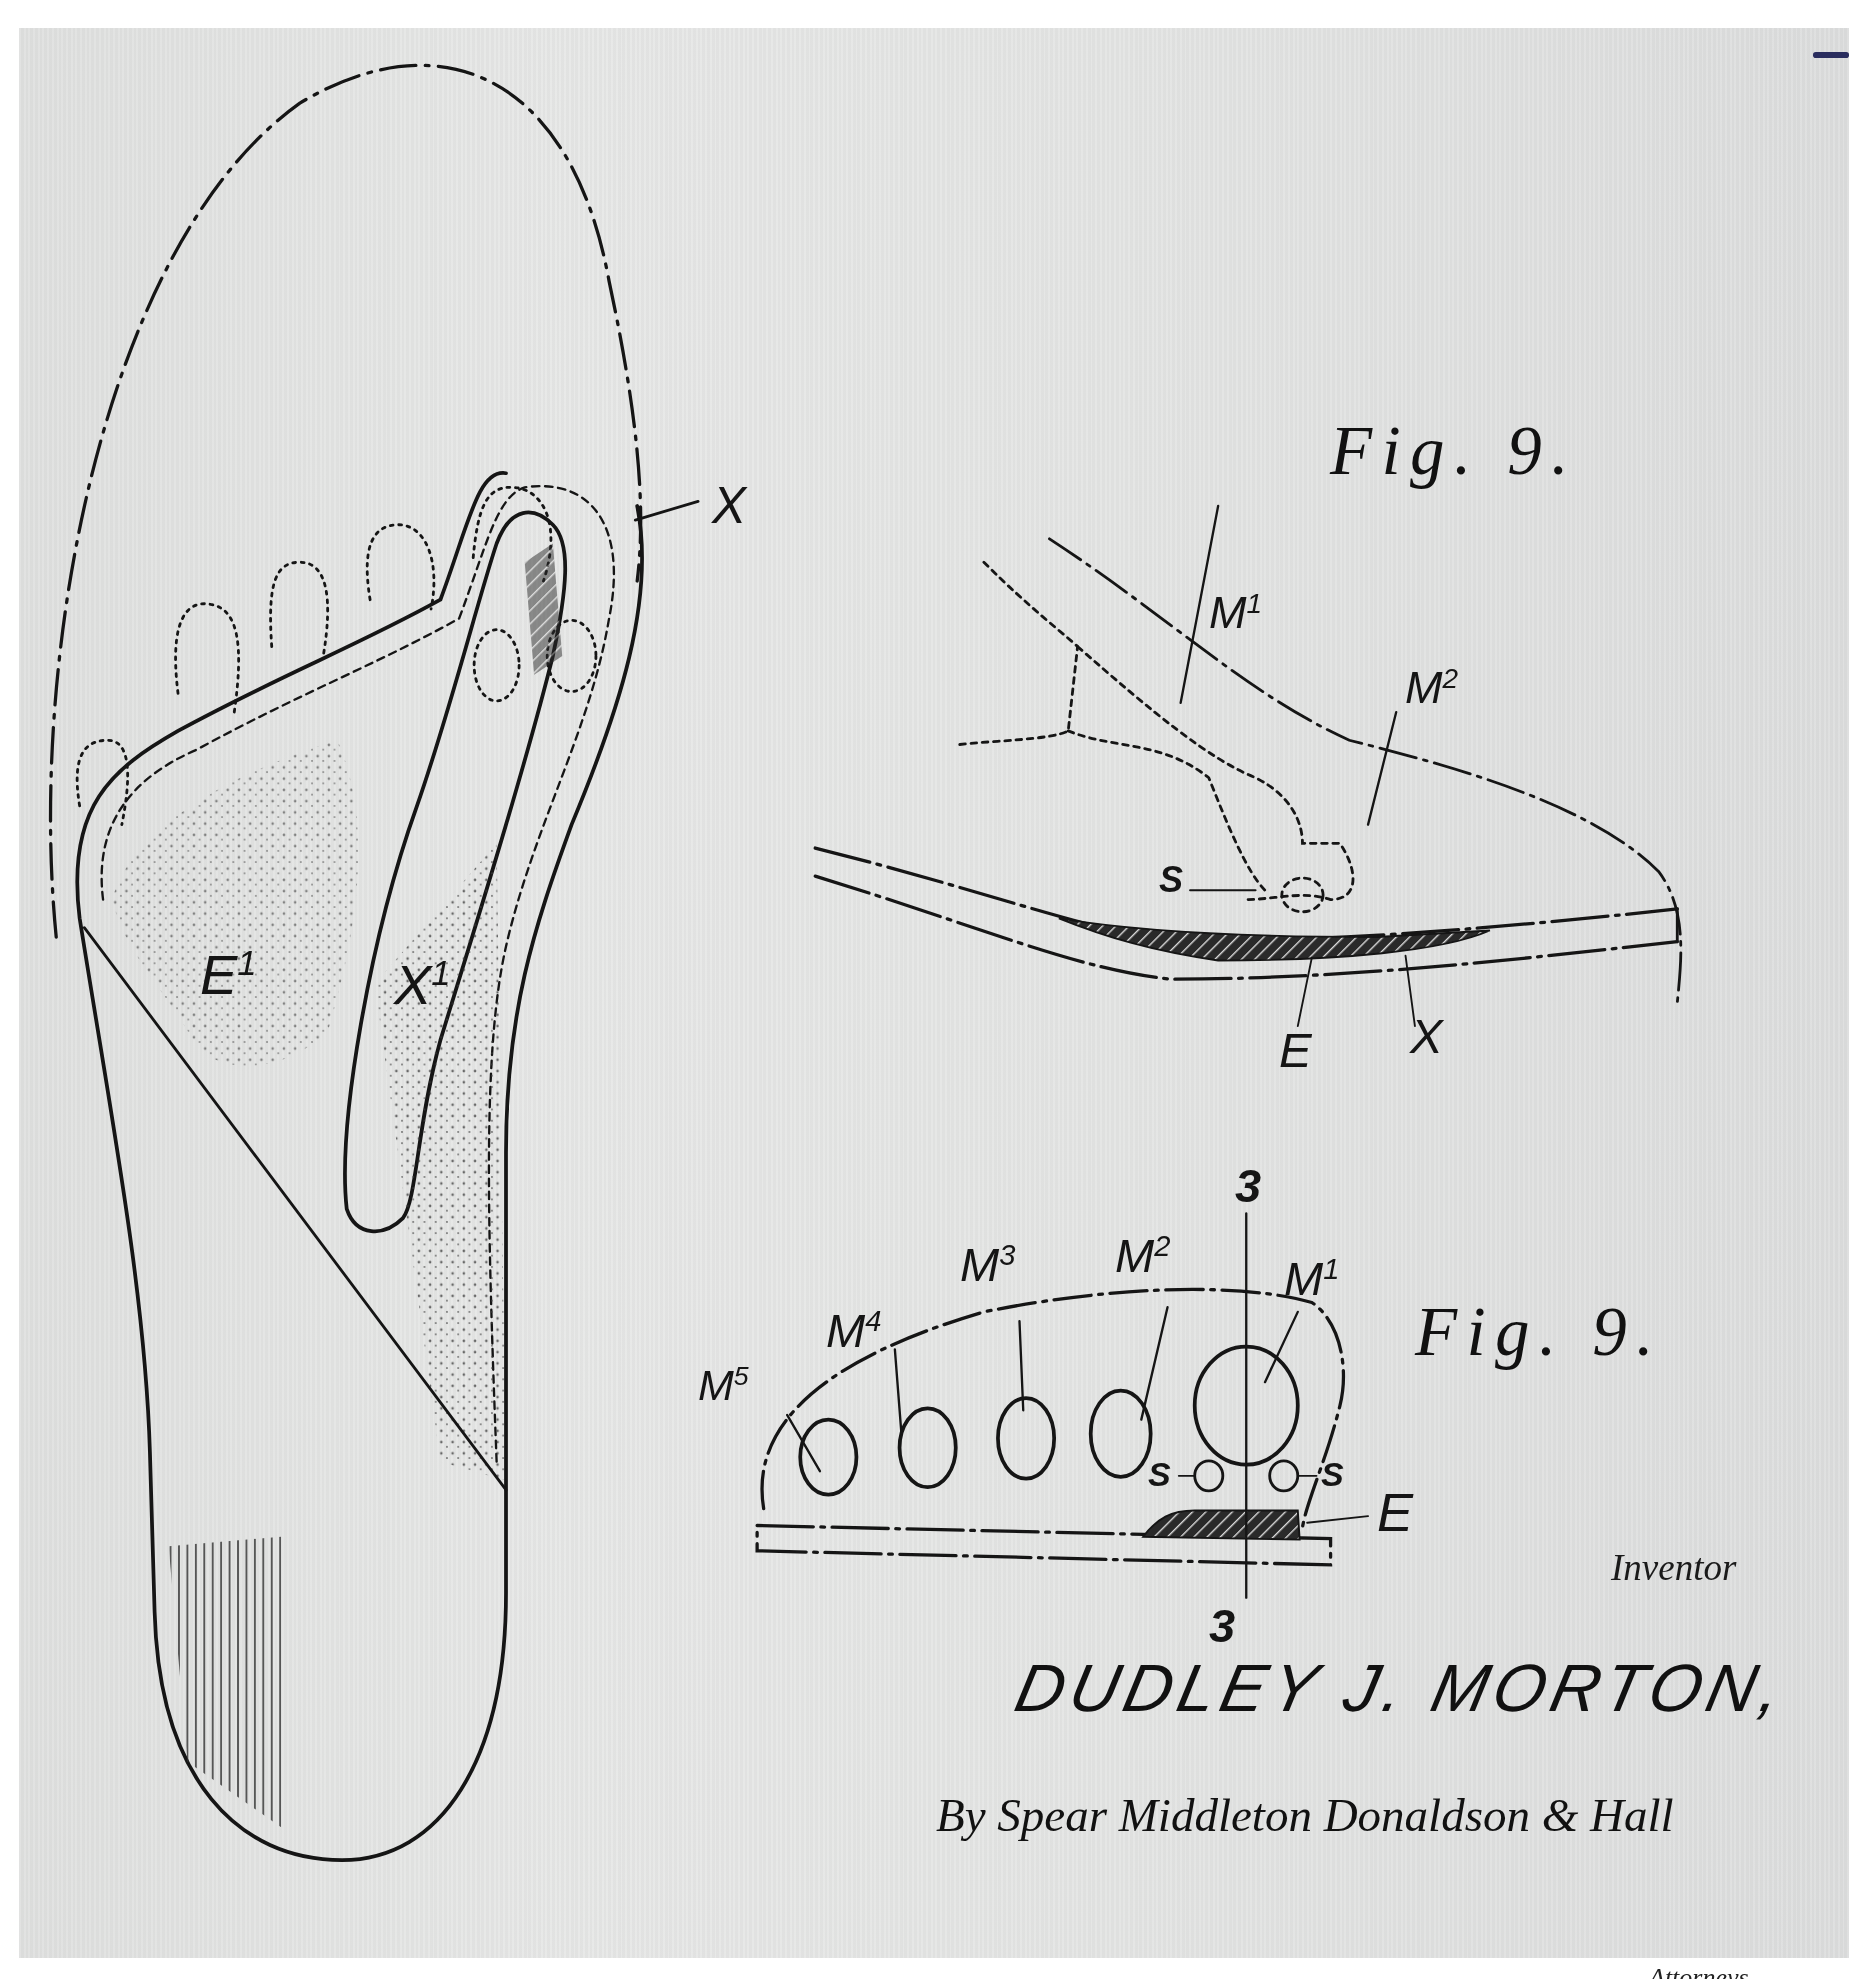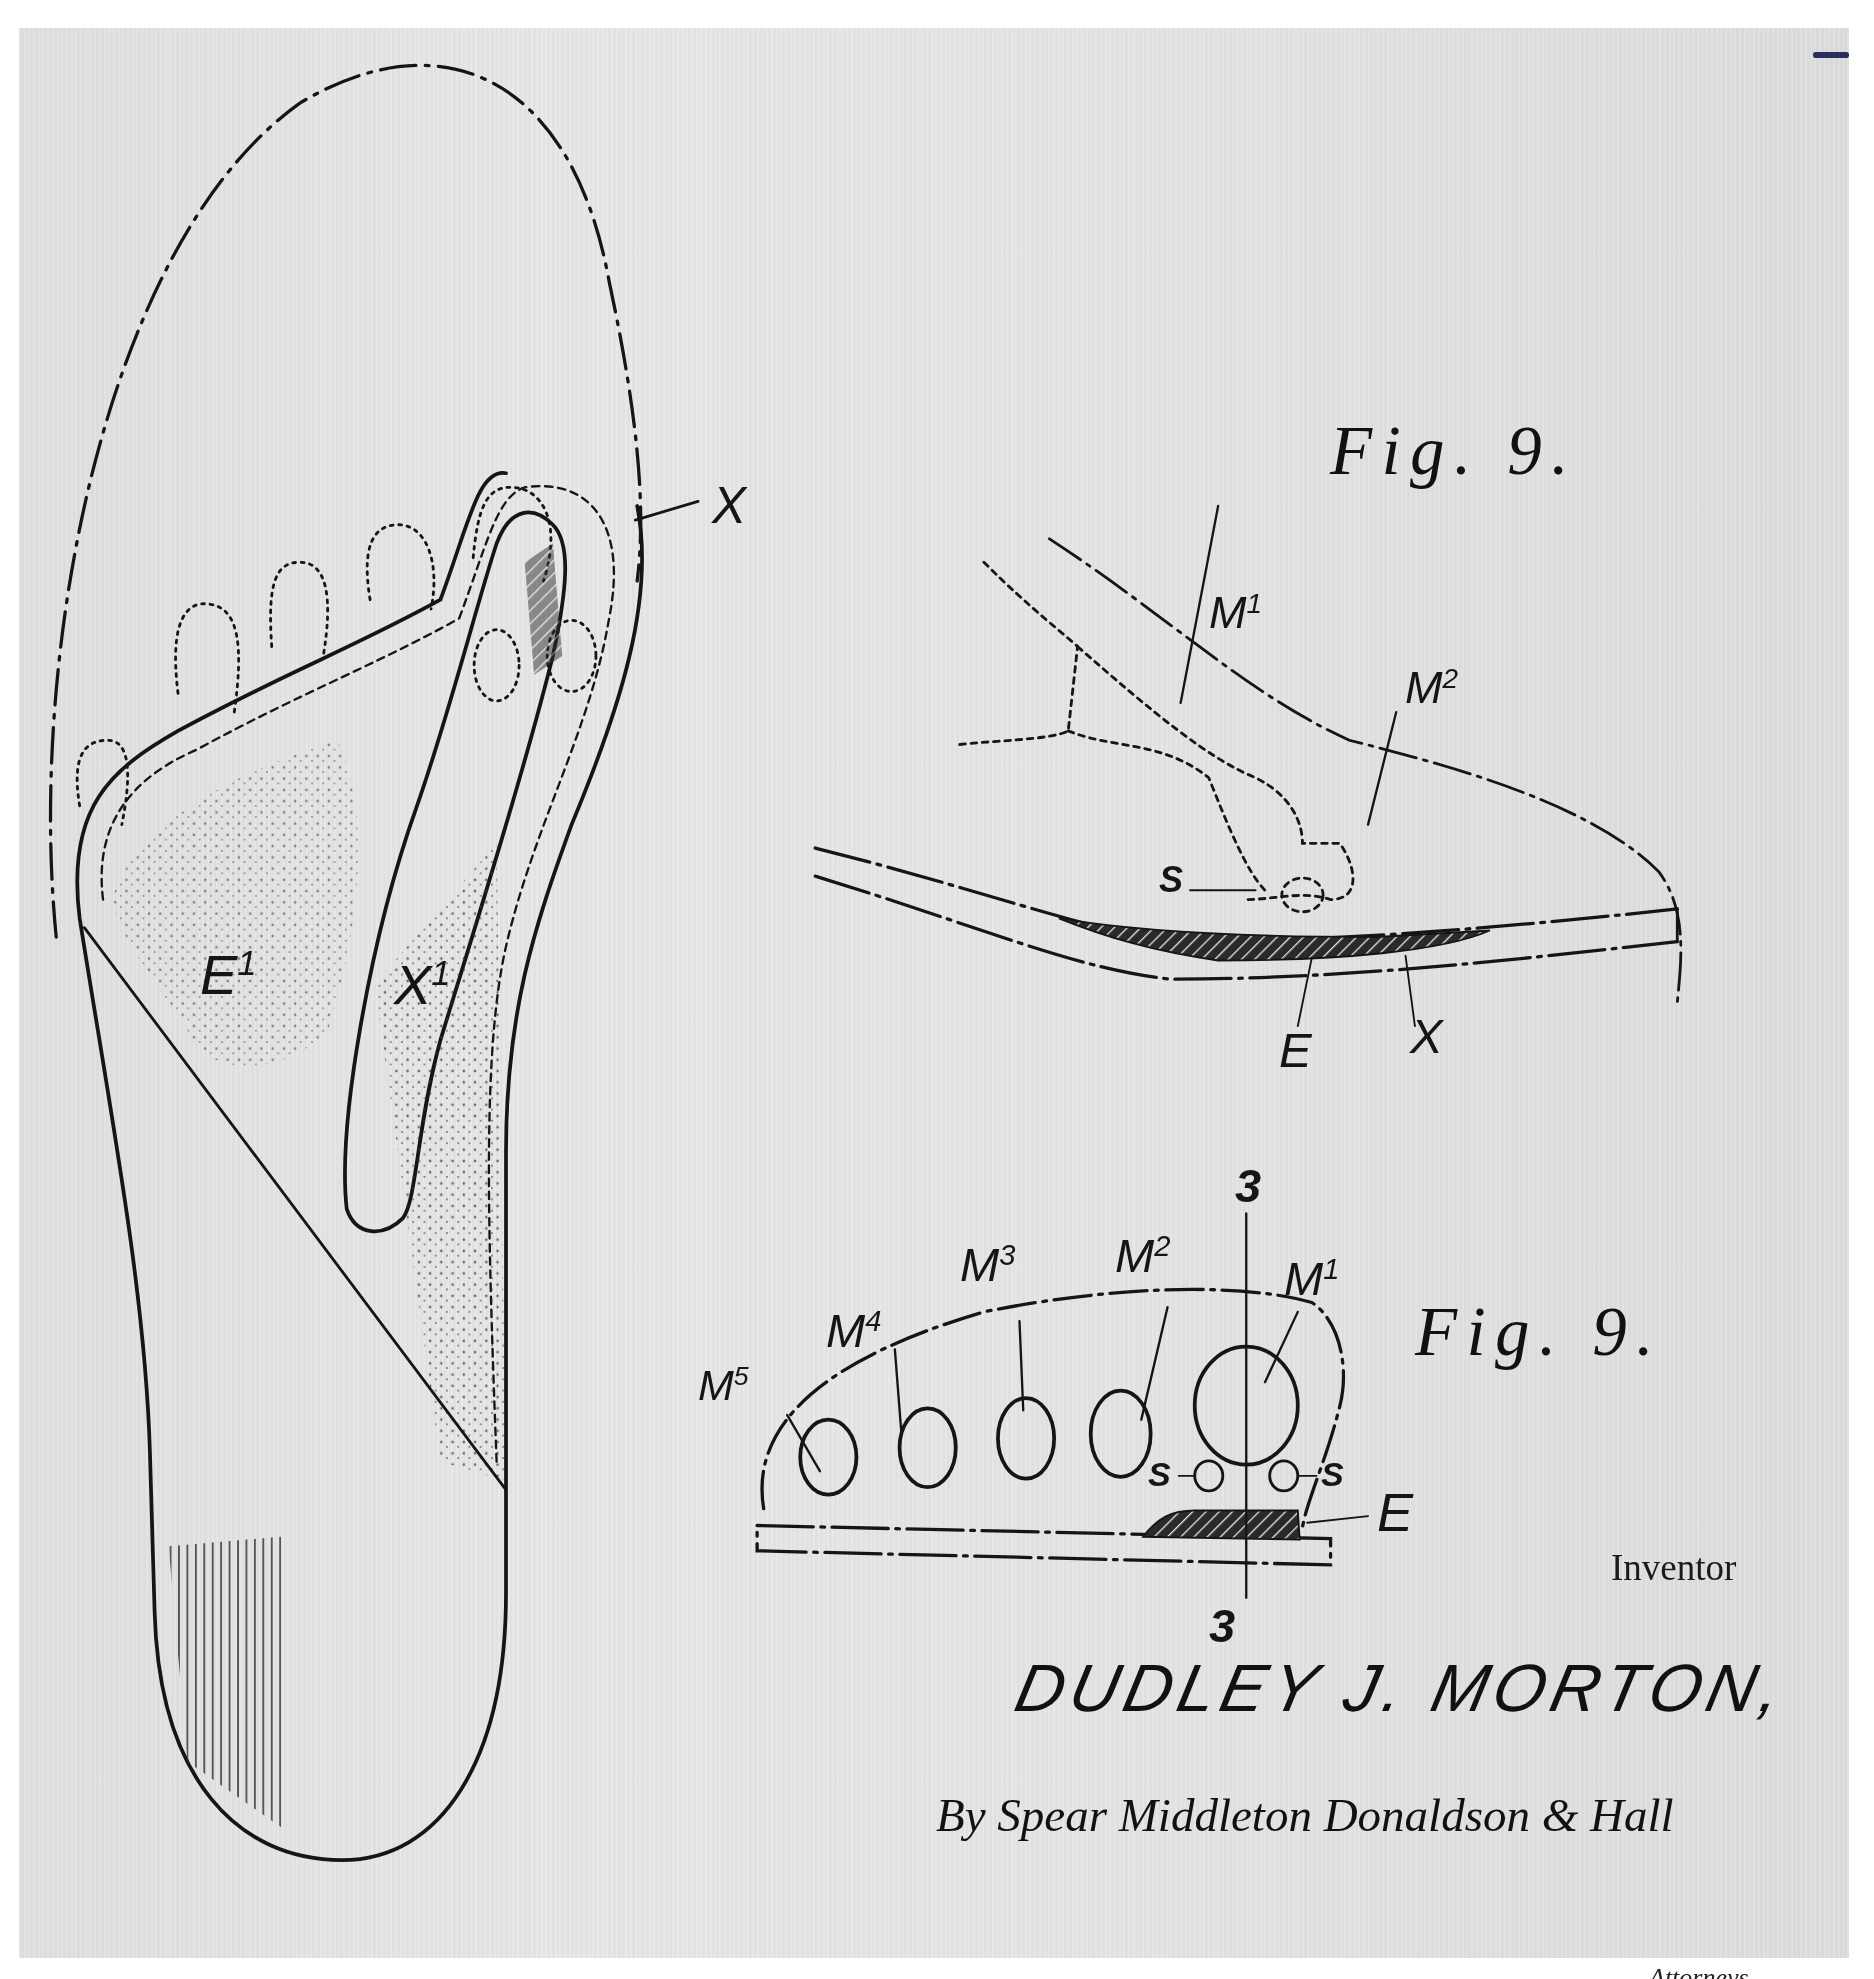--- a/index.html
+++ b/index.html
@@ -20,21 +20,21 @@
       position: absolute; color: #151515; font-family: "Liberation Sans", sans-serif;
       font-style: italic; line-height: 1; white-space: nowrap;
     }
     .lbl sup { font-size: 0.62em; vertical-align: 0.55em; }
     .fig-title {
       position: absolute; color: #111; font-family: "Liberation Serif", serif; font-style: italic;
       font-size: 69px; letter-spacing: 9.4px; white-space: nowrap;
     }
     .inventor-cap {
       position: absolute; left: 1611px; top: 1546px; font-family: "Liberation Serif", serif;
-      font-size: 37px; color: #1a1a1a;
+      font-style: italic; font-size: 37px; color: #1a1a1a;
     }
     .inventor-name {
       position: absolute; left: 1017px; top: 1649px; font-family: "Liberation Sans", sans-serif;
       font-style: italic; font-size: 67px; letter-spacing: 5.6px; color: #111; transform: skewX(-12deg);
     }
     .attorney-firm {
       position: absolute; left: 936px; top: 1788px; font-family: "Liberation Serif", serif;
       font-style: italic; font-size: 47px; color: #111;
     }
     .attorney-cap {

